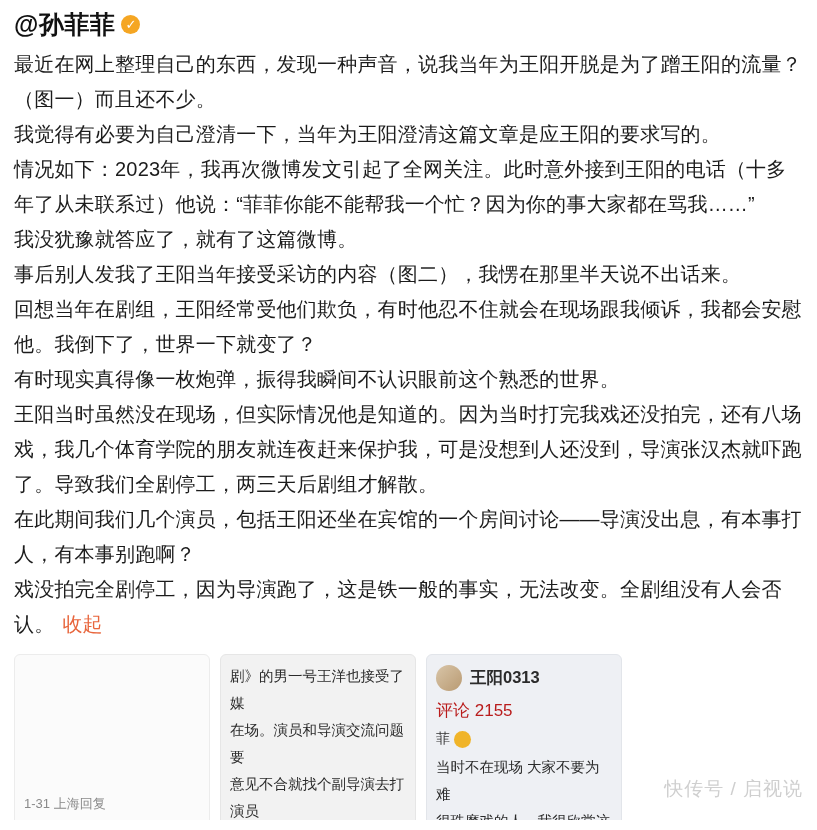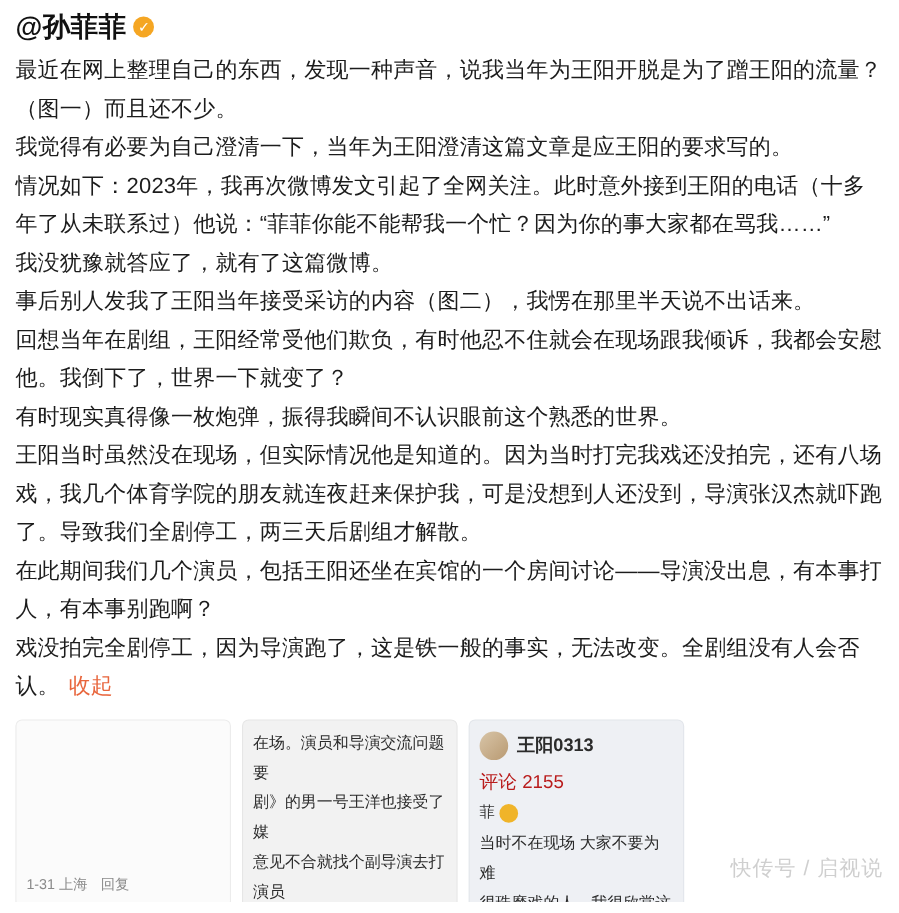--- a/index.html
+++ b/index.html
@@ -110,21 +110,20 @@
   }
   .card-meta {
     position: absolute;
     left: 0;
     right: 0;
     bottom: 0;
     padding: 4px 9px 6px 9px;
     font-size: 13px;
     color: #8a8a8a;
     display: flex;
-    gap: 12px;
     align-items: center;
     background: inherit;
     margin-top: 20px;
   }
   .card-reply-row {
     position: absolute;
     left: 0;
     right: 0;
     bottom: 0;
     padding: 4px 9px 6px 9px;
@@ -234,22 +233,22 @@
       <span>回复</span>
     </div>
     <div class="card-reply-row">
       <span>1条回复</span>
       <span class="chev">▾</span>
     </div>
   </div>
 
   <div class="card card-2">
     <div class="card-inner">
+      <div>剧》的男一号王洋也接受了媒</div>
       <div>在场。演员和导演交流问题要</div>
-      <div>剧》的男一号王洋也接受了媒</div>
       <div>意见不合就找个副导演去打演员</div>
       <div>导演合作起来我觉得导演蛮好</div>
 
     </div>
   </div>
 
   <div class="card card-3">
     <div class="c3-header">
       <span class="c3-avatar"></span>
       <span class="c3-name">王阳0313</span>

